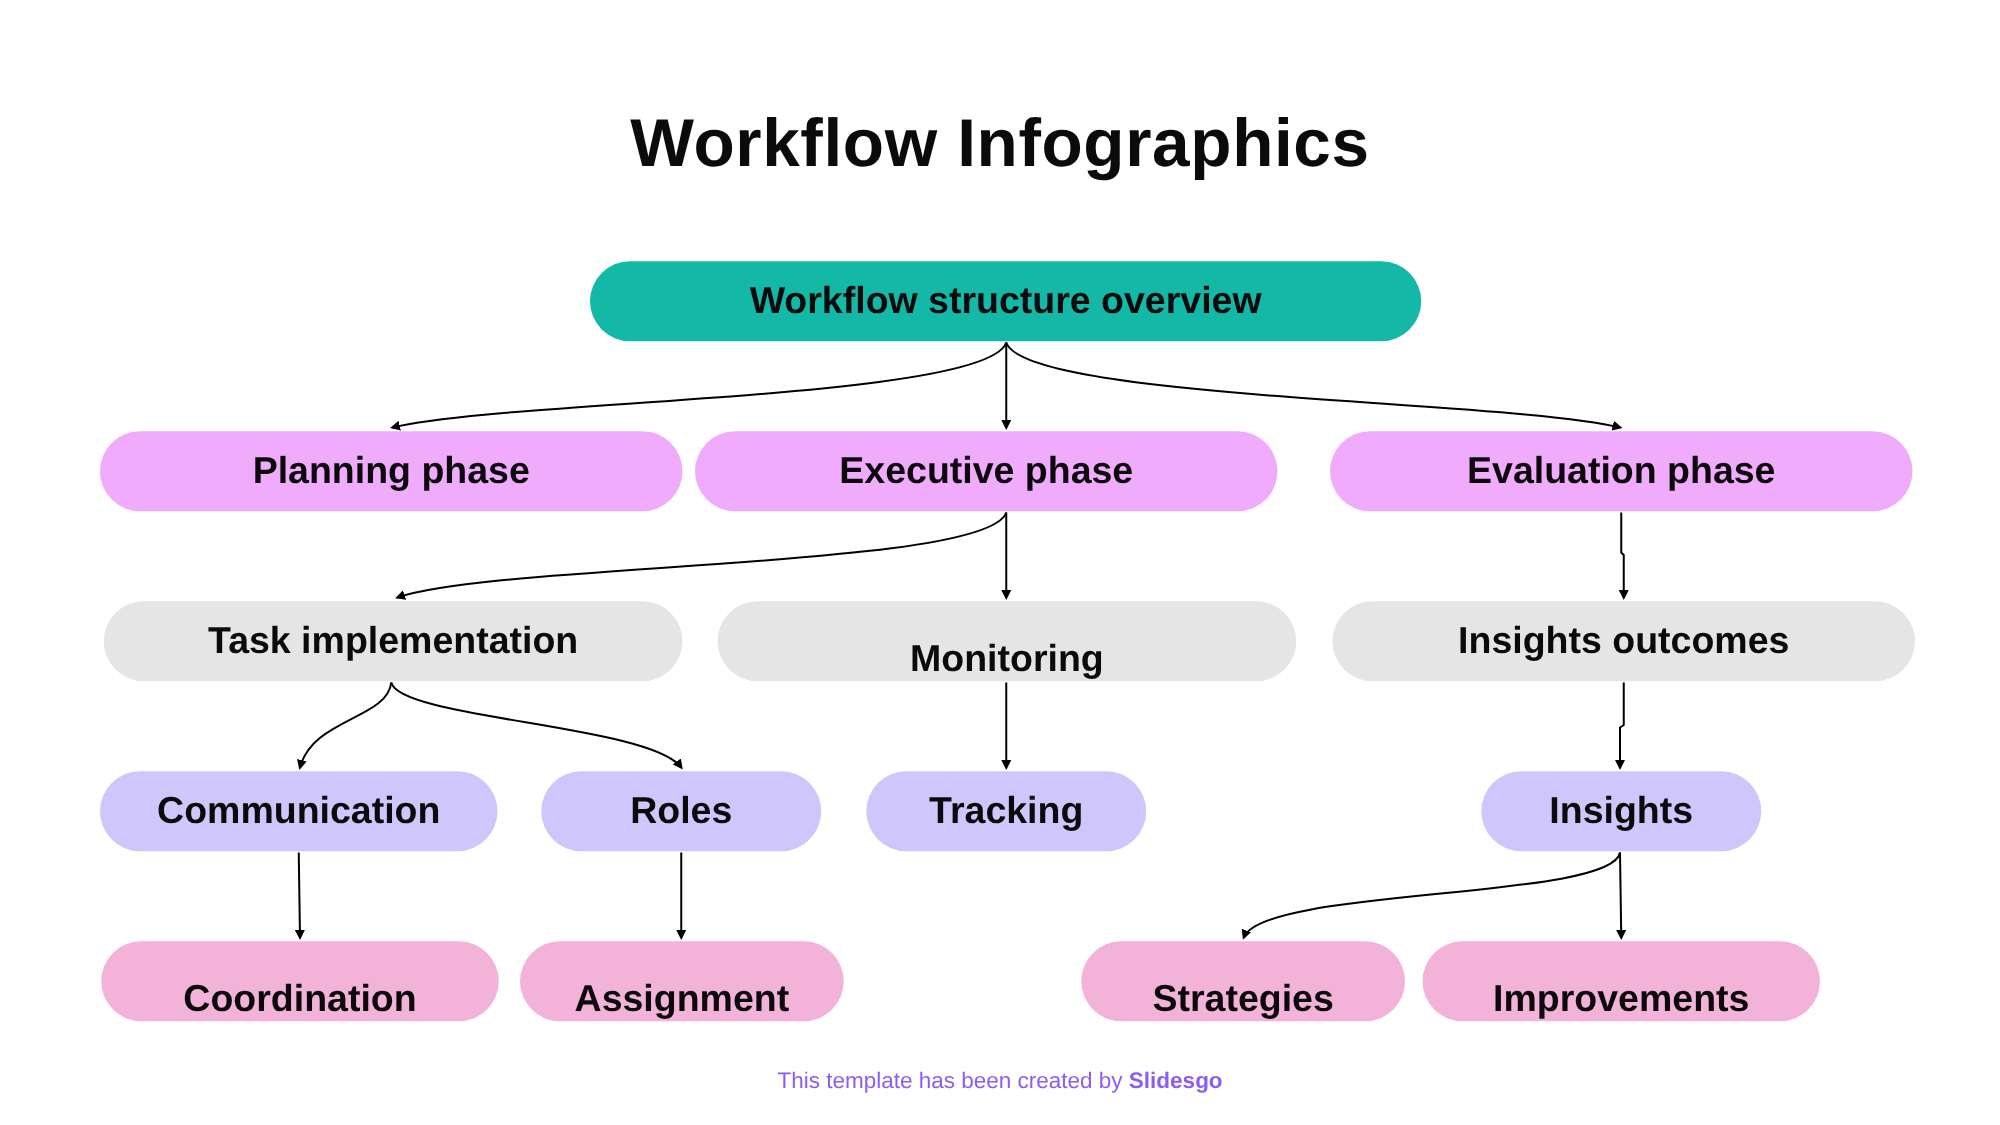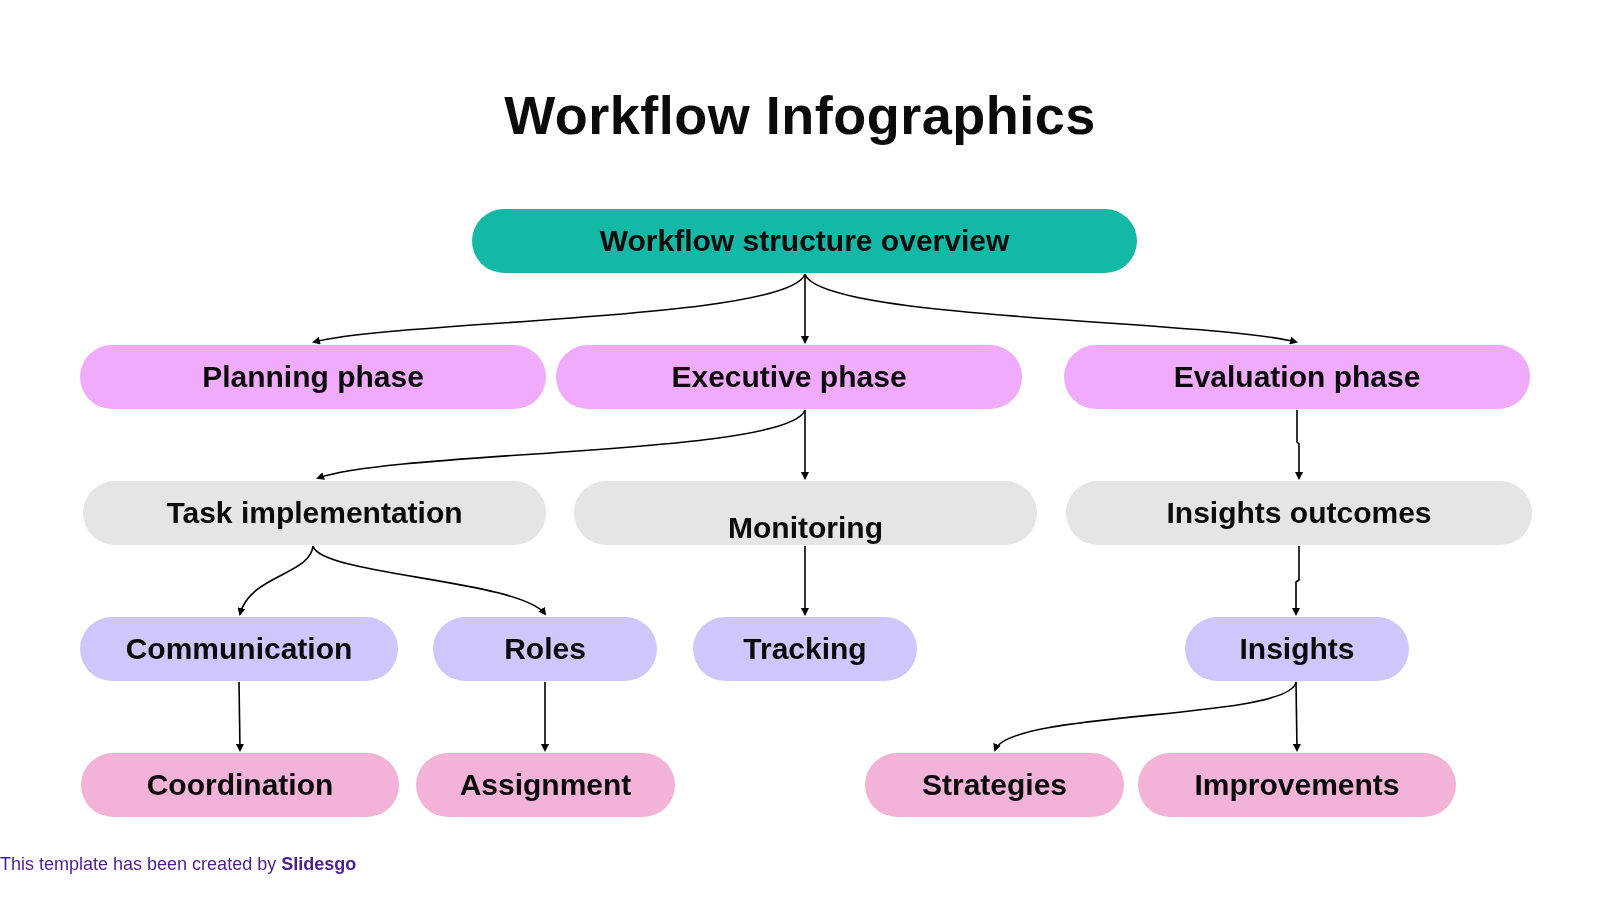--- a/index.html
+++ b/index.html
@@ -7,24 +7,24 @@
          font-family: "Liberation Sans", "DejaVu Sans", sans-serif; color: #0b0b0b; }
   .title { position: absolute; left: 0; width: 100%; top: 84px; text-align: center;
            font-size: 54px; font-weight: 700; letter-spacing: 0.5px; }
   .node { position: absolute; height: 64px; border-radius: 32px; display: flex;
           align-items: center; justify-content: center; font-size: 30px; font-weight: 700;
           white-space: nowrap; box-sizing: border-box; }
   .c-root { background: #14b8a6; font-weight: 700; }
   .c-phase { background: #f0abfc; }
   .c-step { background: #e5e5e5; }
   .c-sub { background: #cfc7fb; }
-  .c-leaf { background: #f3b3d9; }
+  .c-leaf { background: #f3b3d9; align-items: flex-end; }
   svg.links { position: absolute; left: 0; top: 0; }
-  .footer { position: absolute; left: 0; width: 100%; top: 854px; 
-            font-size: 18px; color: #4c1d95; }
+  .footer { position: absolute; left: 0; width: 100%; top: 854px; text-align: center;
+            font-size: 18px; color: #8b5cf6; }
   .footer b { font-weight: 700; }
 </style>
 </head>
 <body>
 
 <div class="title">Workflow Infographics</div>
 
 <svg class="links" width="1600" height="900">
   <defs>
     <marker id="arr" markerWidth="8" markerHeight="8" refX="6" refY="4" orient="auto" markerUnits="userSpaceOnUse">

